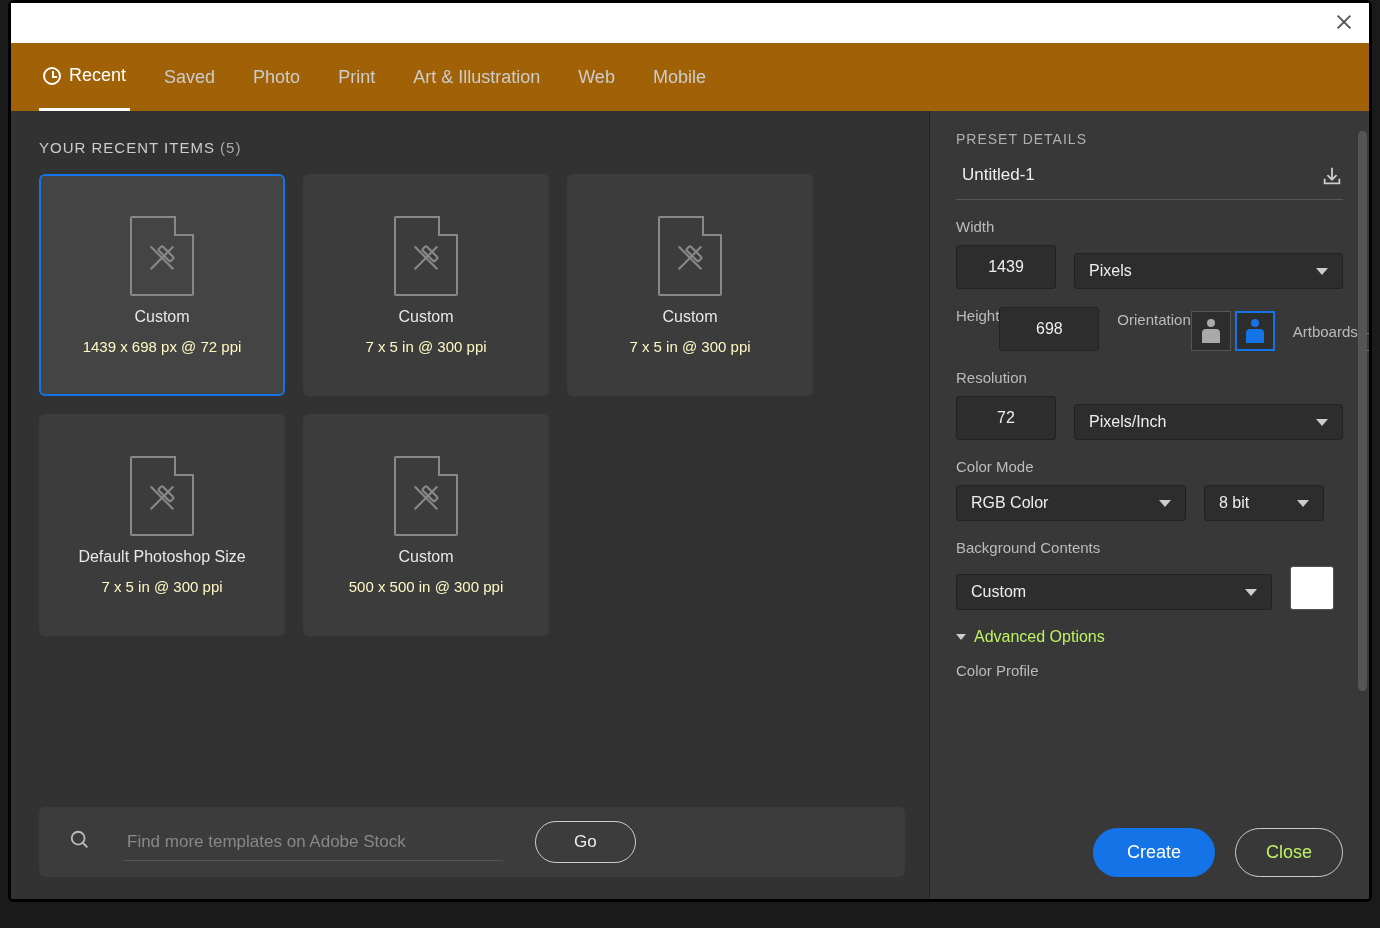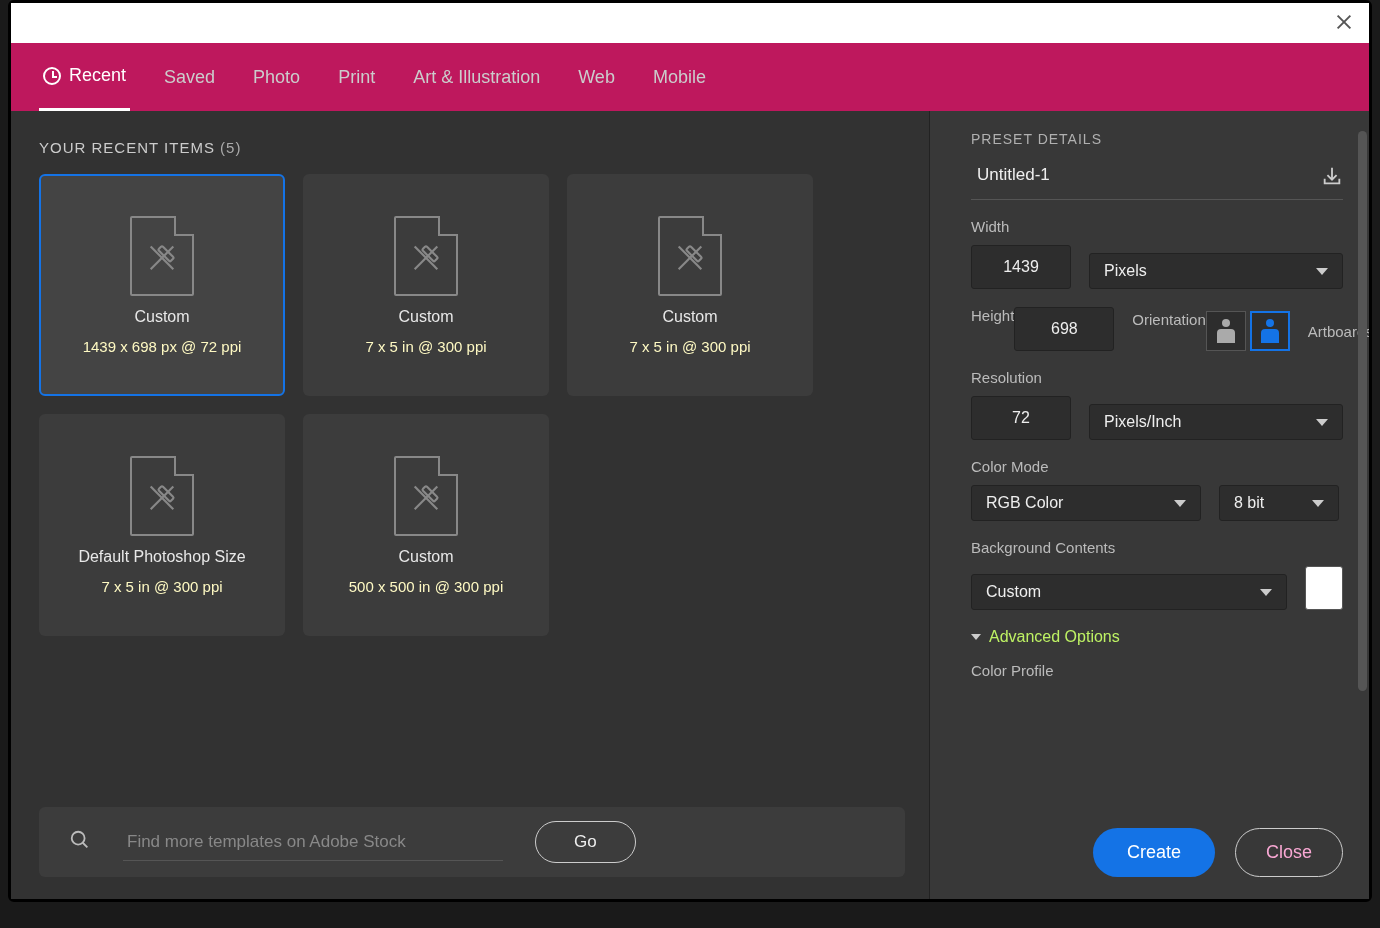--- a/index.html
+++ b/index.html
@@ -4,30 +4,30 @@
 <style>
   * { box-sizing: border-box; margin: 0; padding: 0; font-family: -apple-system, "Segoe UI", Arial, sans-serif; }
   body { background: #1a1a1a; width: 1380px; height: 928px; overflow: hidden; }
   .outer-border { border: 3px solid #000; border-radius: 6px; margin: 0 8px; background: #fff; height: 902px; position: relative; }
   .titlebar { height: 40px; background: #fff; position: relative; }
   .close-x { position: absolute; right: 16px; top: 10px; width: 18px; height: 18px; cursor: pointer; }
   .close-x::before, .close-x::after { content:''; position:absolute; left:8px; top:0; width:2px; height:18px; background:#555; }
   .close-x::before { transform: rotate(45deg); }
   .close-x::after { transform: rotate(-45deg); }
 
-  .tabs-bar { background: #be185d; height: 68px; display: flex; align-items: center; padding: 0 28px; gap: 30px; }
+  .tabs-bar { background: #a16207; height: 68px; display: flex; align-items: center; padding: 0 28px; gap: 30px; }
   .tab { color: #ccc; font-size: 18px; padding: 22px 4px; display: flex; align-items: center; gap: 8px; cursor: pointer; }
   .tab.active { color: #fff; border-bottom: 3px solid #fff; }
   .clock-icon { width:18px; height:18px; border:2px solid #fff; border-radius:50%; position:relative; }
   .clock-icon::before { content:''; position:absolute; left:7px; top:2px; width:2px; height:6px; background:#fff; }
   .clock-icon::after { content:''; position:absolute; left:7px; top:7px; width:5px; height:2px; background:#fff; }
 
   .main-area { display:flex; background:#323232; height:calc(100% - 108px); }
   .left { flex:1; padding: 28px 28px 0 28px; position: relative; }
-  .right { width: 440px; background:#383838; border-left:1px solid #222; padding: 20px 26px 0 41px; position:relative; overflow:hidden; }
+  .right { width: 440px; background:#383838; border-left:1px solid #222; padding: 20px 26px 0 26px; position:relative; overflow:hidden; }
 
   .section-title { color:#ccc; letter-spacing: 1px; font-size: 15px; margin-bottom: 18px; }
   .section-title .count { color:#aaa; }
 
   .grid { display:flex; flex-wrap:wrap; gap: 18px; }
   .preset-card { width: 246px; height: 222px; background:#3c3c3c; border-radius:6px; display:flex; flex-direction:column; align-items:center; justify-content:center; gap:12px; cursor:pointer; border:1px solid transparent; }
   .preset-card.selected { border: 2px solid #1473e6; background:#444; }
   .preset-card .icon-doc { width:64px; height:80px; position:relative; border:2px solid #888; border-radius:2px; }
   .preset-card .icon-doc::before { content:''; position:absolute; right:-2px; top:-2px; width:18px; height:18px; background:#3c3c3c; border-left:2px solid #888; border-bottom:2px solid #888; }
   .preset-card.selected .icon-doc::before { background:#444; }
@@ -66,21 +66,21 @@
 
   .swatch { width:44px; height:44px; background:#fff; border:1px solid #555; border-radius:3px; cursor:pointer; }
 
   .adv { color:#bef264; font-size:16px; display:flex; align-items:center; gap:8px; margin-bottom:16px; cursor:pointer; }
   .adv .chevd { width:0;height:0;border-left:5px solid transparent;border-right:5px solid transparent;border-top:6px solid #ccc; }
 
   .scroll-thumb { position:absolute; right:2px; top:20px; width:9px; height:560px; background:#555; border-radius:5px; }
 
   .footer-btns { position:absolute; bottom:22px; right:26px; display:flex; gap:20px; }
   .btn-create { background:#1473e6; color:#fff; border:none; border-radius:26px; padding:13px 34px; font-size:18px; cursor:pointer; }
-  .btn-close { background:transparent; color:#f9a8d4; border:1.5px solid #ccc; border-radius:26px; padding:13px 30px; font-size:18px; cursor:pointer; }
+  .btn-close { background:transparent; color:#bef264; border:1.5px solid #ccc; border-radius:26px; padding:13px 30px; font-size:18px; cursor:pointer; }
 </style>
 </head>
 <body>
 
 <div class="outer-border">
   <div class="titlebar">
     <div class="close-x"></div>
   </div>
 
   <div class="tabs-bar" id="tabs-bar">

